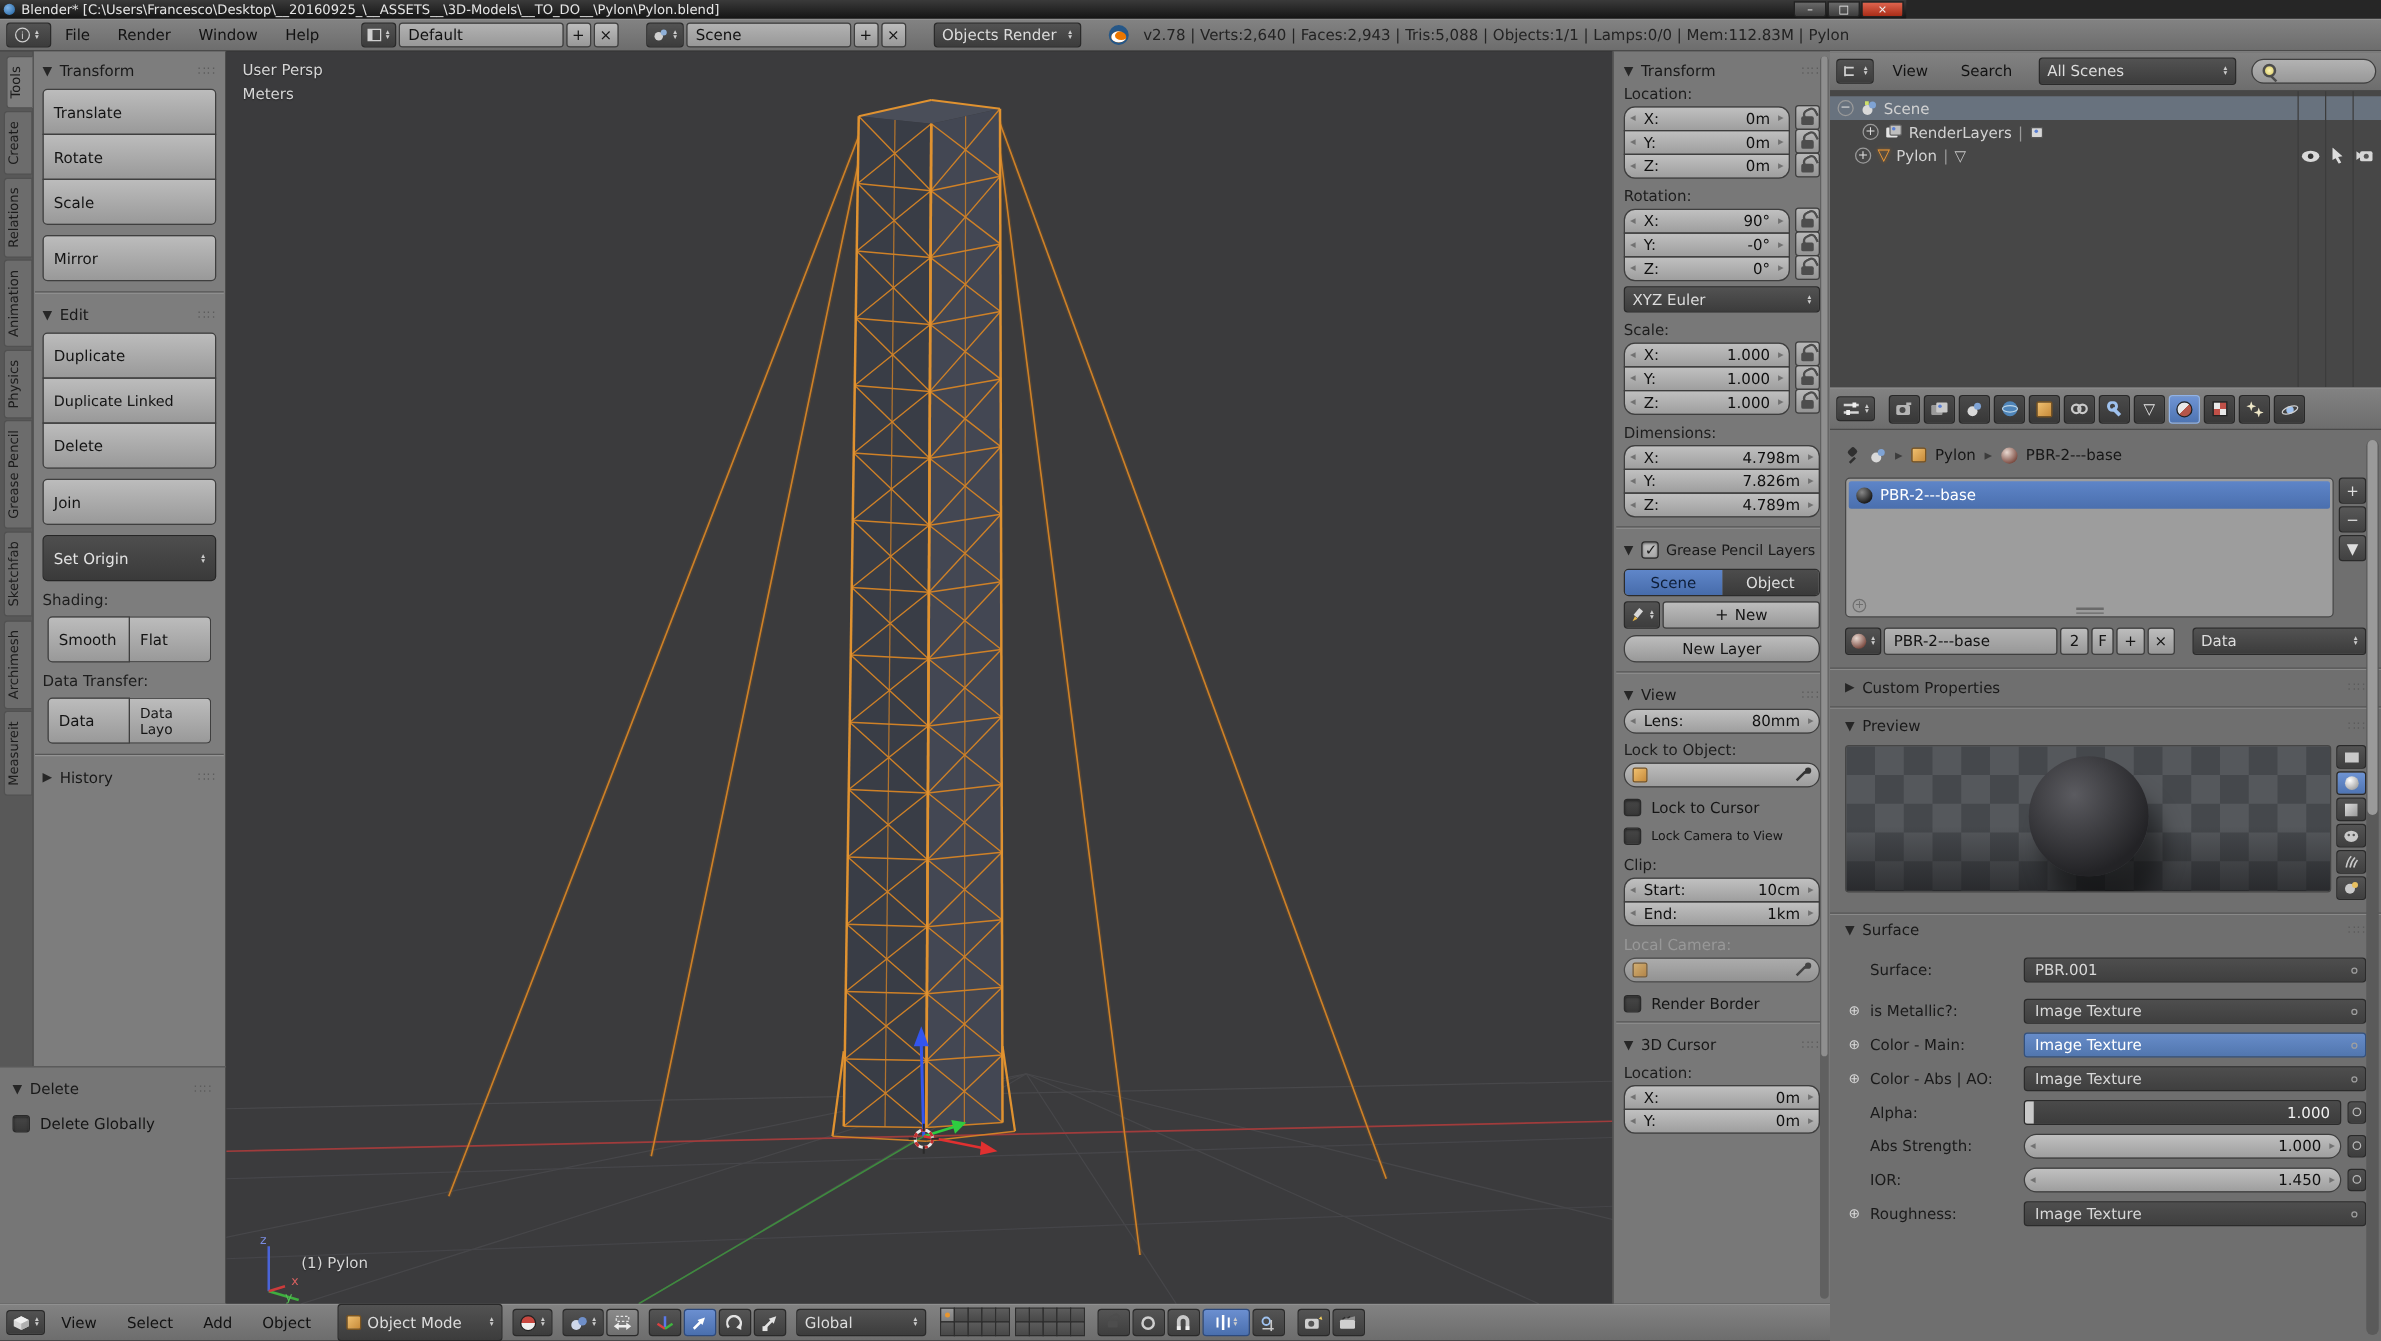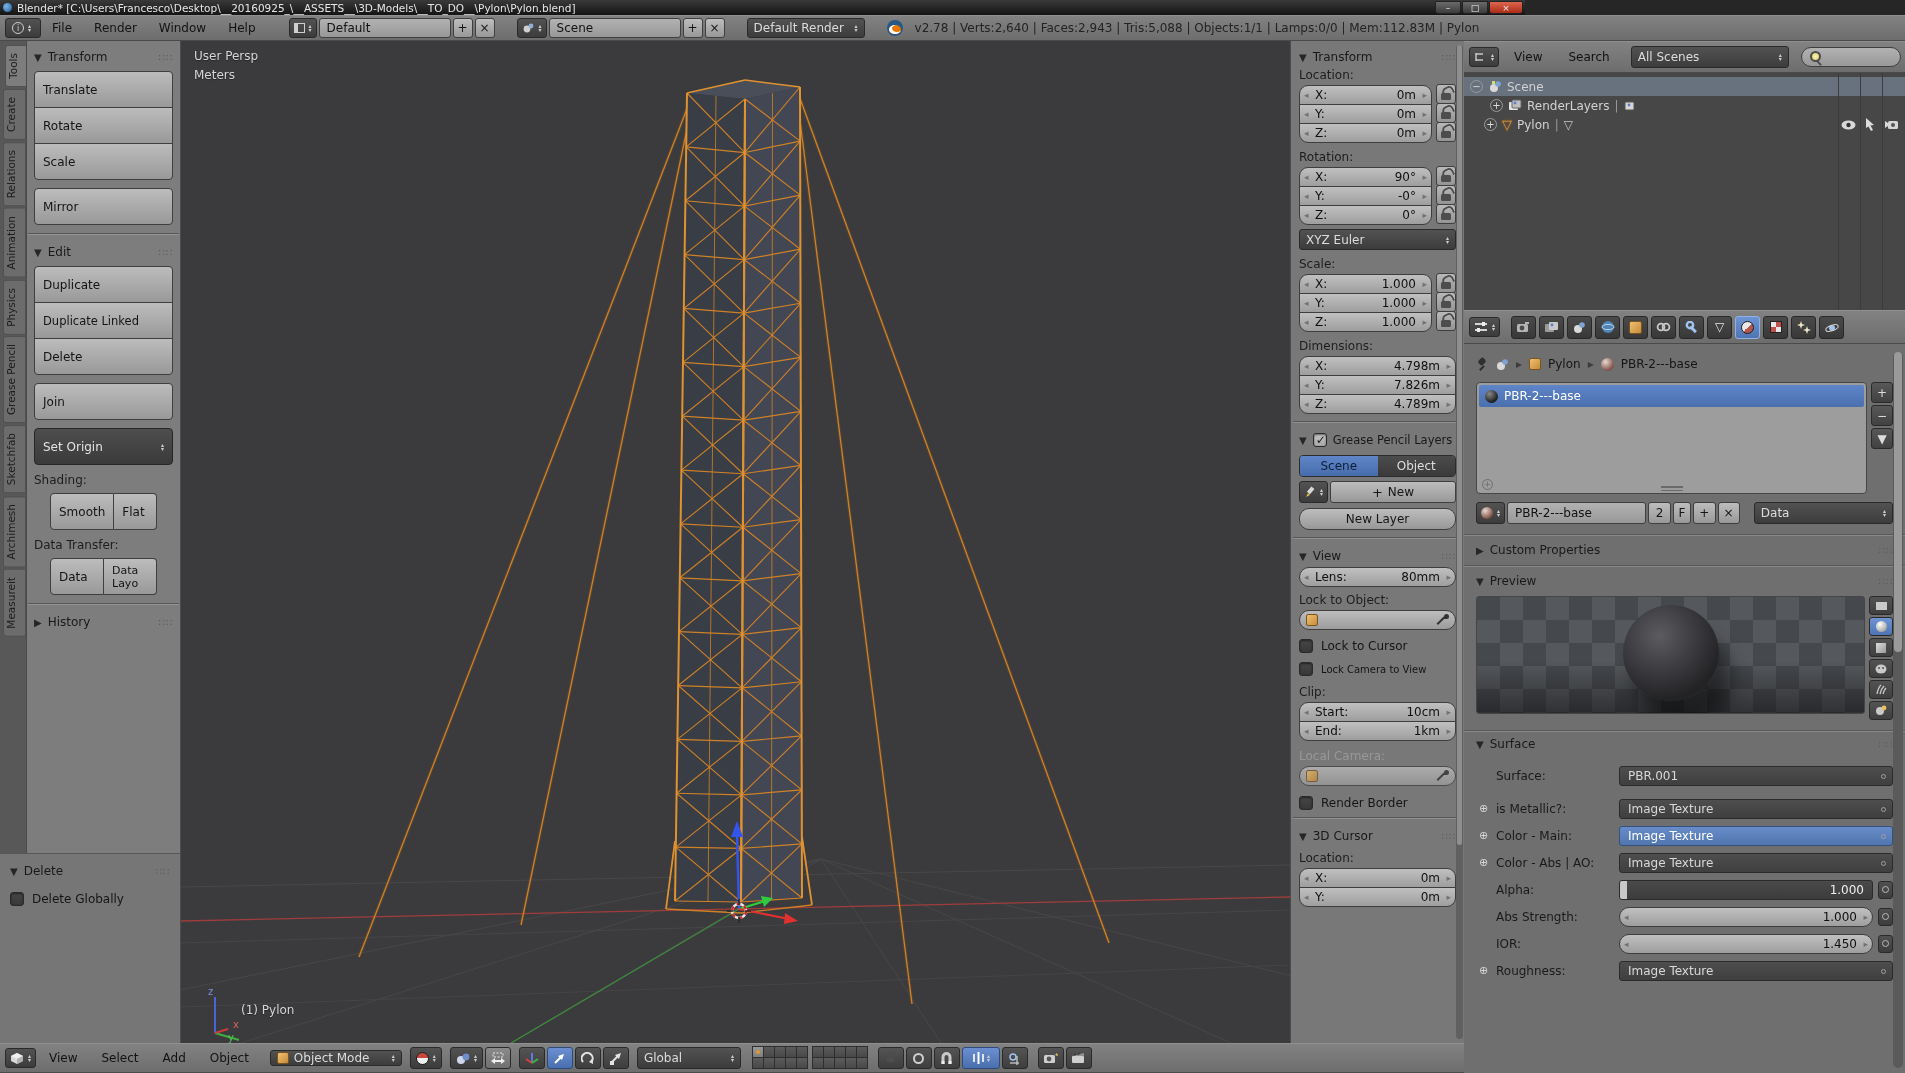--- a/index.html
+++ b/index.html
@@ -82,21 +82,21 @@
   #toolshelf { position:absolute; left:27px; top:41px; width:154px; height:812px; background:#7d7d7d;
     border-right:1px solid #4c4c4c; padding:5px 7px; overflow:hidden; }
   .tbtn { height:37px; margin-top:-1px; display:flex; align-items:center; padding:0 8px;
     background:linear-gradient(#bcbcbc,#999999); border:1px solid #3f3f3f; color:#141414; }
   .tgroup { margin:3px 0 8px; }
   .tgroup .tbtn:first-child { border-radius:4px 4px 0 0; margin-top:0; }
   .tgroup .tbtn:last-child { border-radius:0 0 4px 4px; }
   .tgroup .tbtn:only-child { border-radius:4px; }
   .tbtn.darkmenu { background:linear-gradient(#4e4e4e,#3a3a3a); color:#e3e3e3; border-color:#262626;
     justify-content:space-between; }
-  .half { display:flex; margin:3px 16px 8px; }
+  .half { display:flex; margin:3px 4px 8px; }
   .half .tbtn { flex:1; margin-top:0; }
   .half .tbtn:first-child { border-radius:4px 0 0 4px; }
   .half .tbtn:last-child { border-radius:0 4px 4px 0; border-left:none; }
 
   #redo-panel { position:absolute; left:0; top:853px; width:181px; height:190px; background:#767676;
     border-top:1px solid #585858; border-right:1px solid #4c4c4c; padding:6px 10px; }
 
   
   #viewport { position:absolute; left:181px; top:41px; width:1109px; height:1002px; background:#3b3b3d; }
   #viewport svg { position:absolute; left:0; top:0; }
@@ -256,21 +256,21 @@
           </svg>
       </span>
       <span class="spin">▴<br>▾</span>
     </div>
     <div class="litefield" style="width:132px;">Scene</div>
     <div class="litebtn" style="width:20px;">+</div>
     <div class="litebtn" style="width:20px;">×</div>
   </div>
 
   <div class="darkbtn" style="width:118px;margin-left:22px;justify-content:space-between;">
-    <span>Default Render</span>
+    <span>Objects Render</span>
     <span class="spin">▴<br>▾</span>
   </div>
 
   <span class="blogo"></span>
   <span class="stats">v2.78 | Verts:2,640 | Faces:2,943 | Tris:5,088 | Objects:1/1 | Lamps:0/0 | Mem:112.83M | Pylon</span>
 </div>
 
 <div id="tabstrip">
   <div class="vtab active">Tools</div>
   <div class="vtab">Create</div>
@@ -520,21 +520,21 @@
       <polygon points="7,1 13,4 7,7 1,4" fill="#efefef"></polygon>
       <polygon points="7,7 13,4 13,9 7,12" fill="#b0b0b0"></polygon>
     </svg>
     <span class="spin">▴<br>▾</span>
   </div>
   <span class="menu-item">View</span>
   <span class="menu-item">Select</span>
   <span class="menu-item">Add</span>
   <span class="menu-item">Object</span>
 
-  <div class="darkbtn" style="width:132px;margin-left:8px;justify-content:space-between;height:16px;">
+  <div class="darkbtn" style="width:132px;margin-left:8px;justify-content:space-between;height:30px;">
     <span style="display:flex;align-items:center;gap:5px;">
       <span class="cubeicon"></span>
       <span>Object Mode</span>
     </span>
     <span class="spin">▴<br>▾</span>
   </div>
 
   <div class="darkbtn" style="padding:0 5px;height:22px;margin-left:6px;">
     <span style="width:13px;height:13px;border-radius:50%;background:linear-gradient(180deg,#c8473f 48%,#efefef 48%);border:1px solid #222;"></span>
     <span class="spin">▴<br>▾</span>

